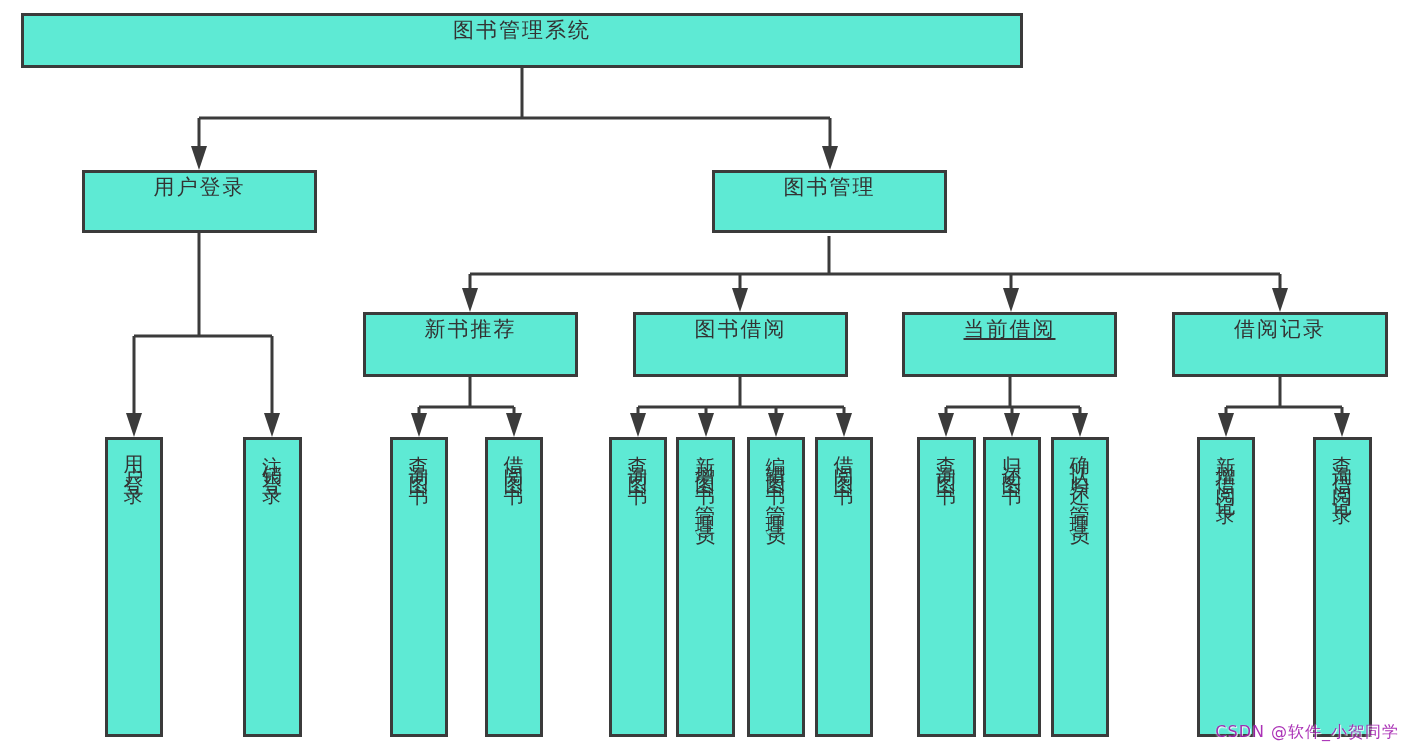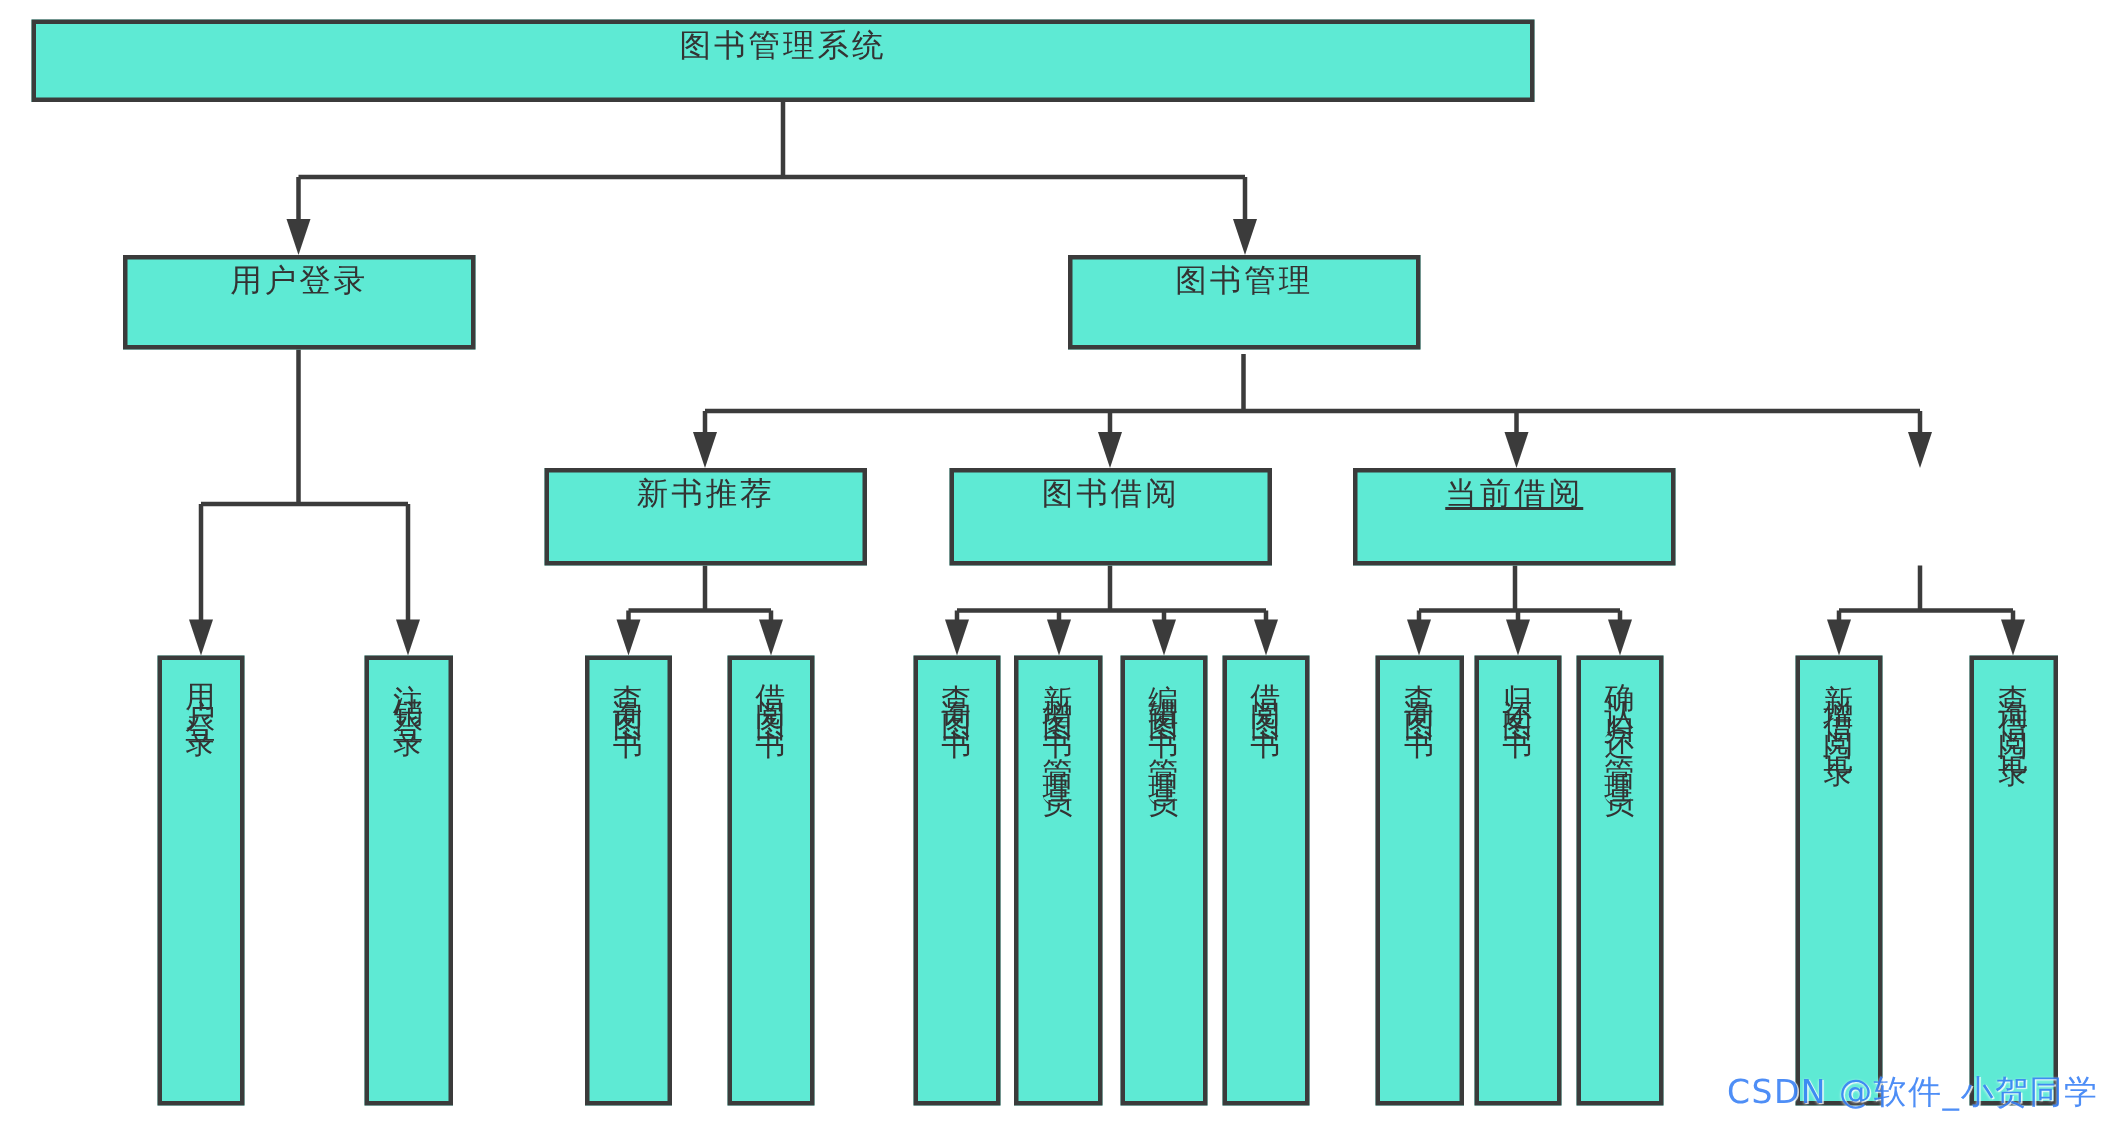--- a/index.html
+++ b/index.html
@@ -13,22 +13,22 @@
     border:3px solid #3b3b3b;display:flex;align-items:flex-start;justify-content:center;
   }
   .hlabel{
     font-size:21px;letter-spacing:2px;color:#333;white-space:nowrap;
   }
   .vlabel{
     writing-mode:vertical-rl;text-orientation:mixed;
     font-size:20px;letter-spacing:10px;color:#333;line-height:1;
   }
   .watermark{
-    position:absolute;right:6px;bottom:4px;font-size:22px;letter-spacing:1px;
-    color:#3b82f6;opacity:.9;white-space:nowrap;
+    position:absolute;right:6px;bottom:4px;font-size:16px;letter-spacing:1px;
+    color:#a21caf;opacity:.9;white-space:nowrap;
     text-shadow:0 1px 2px rgba(255,255,255,.95),1px 1px 0 rgba(255,255,255,.85);
   }
 </style>
 </head>
 <body>
 
 <div class="stage">
 
   <svg class="connectors" viewBox="0 0 1405 747" xmlns="http://www.w3.org/2000/svg" aria-hidden="true">
     <path d="M522 68 V118 M199 118 H830 M199 118 V148 M830 118 V148
@@ -74,20 +74,23 @@
 
   <div class="box" style="left:712px;top:170px;width:235px;height:63px;">
     <span class="hlabel">图书管理</span>
   </div>
   <div class="box" style="left:633px;top:312px;width:215px;height:65px;">
     <span class="hlabel">图书借阅</span>
   </div>
   <div class="box" style="left:902px;top:312px;width:215px;height:65px;text-decoration:underline;">
     <span class="hlabel">当前借阅</span>
   </div>
+  <div class="box" style="left:1172px;top:312px;width:216px;height:65px;">
+    <span class="hlabel">借阅记录</span>
+  </div>
 
   <div class="box" style="left:105px;top:437px;width:58px;height:300px;">
     <span class="vlabel">用户登录</span>
   </div>
   <div class="box" style="left:243px;top:437px;width:59px;height:300px;">
     <span class="vlabel">注销登录</span>
   </div>
 
   <div class="box" style="left:390px;top:437px;width:58px;height:300px;">
     <span class="vlabel">查询图书</span>

